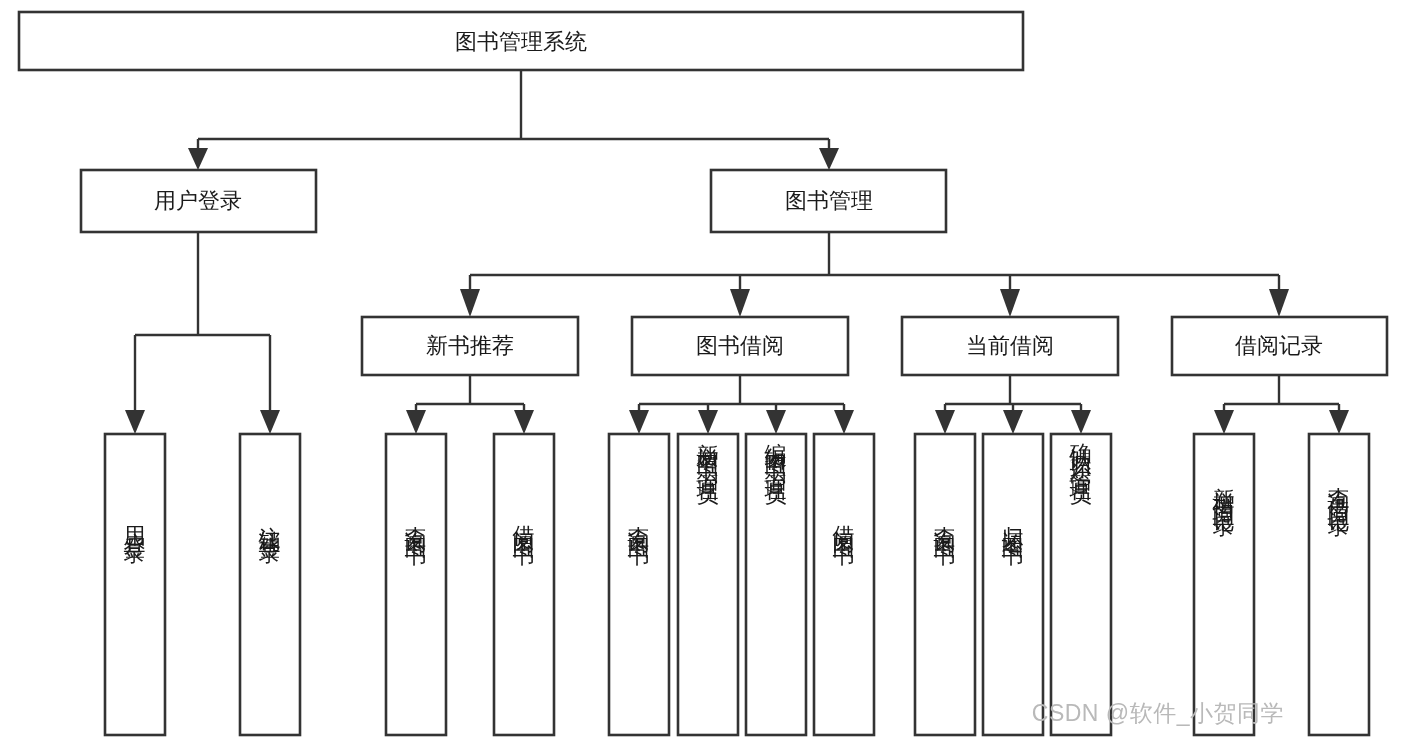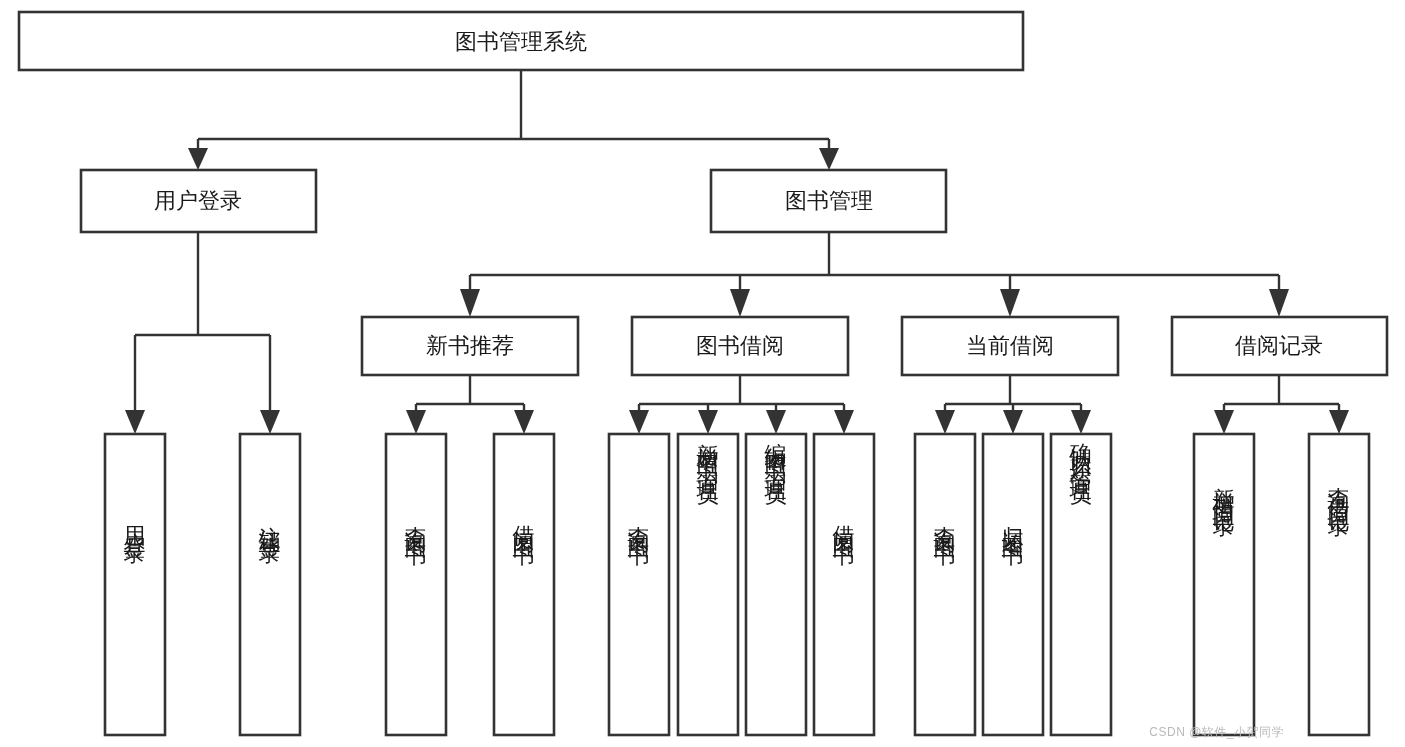--- a/index.html
+++ b/index.html
@@ -48,23 +48,23 @@
   }
   .node-label-v {
     font-family: "Liberation Sans", "DejaVu Sans", sans-serif;
     font-size: 22px;
     fill: #1a1a1a;
     text-anchor: middle;
   }
   .watermark {
     position: absolute;
     right: 8px;
-    bottom: 6px;
-    font-family: "Liberation Sans", "DejaVu Sans", sans-serif;
-    font-size: 12px;
+    bottom: 18px;
+    font-family: "Liberation Sans", "DejaVu Sans", sans-serif;
+    font-size: 23px;
     color: #b9b9b9;
     letter-spacing: 0.5px;
     white-space: nowrap;
     pointer-events: none;
   }
 </style>
 </head>
 <body>
 
 <div id="diagram-root">

